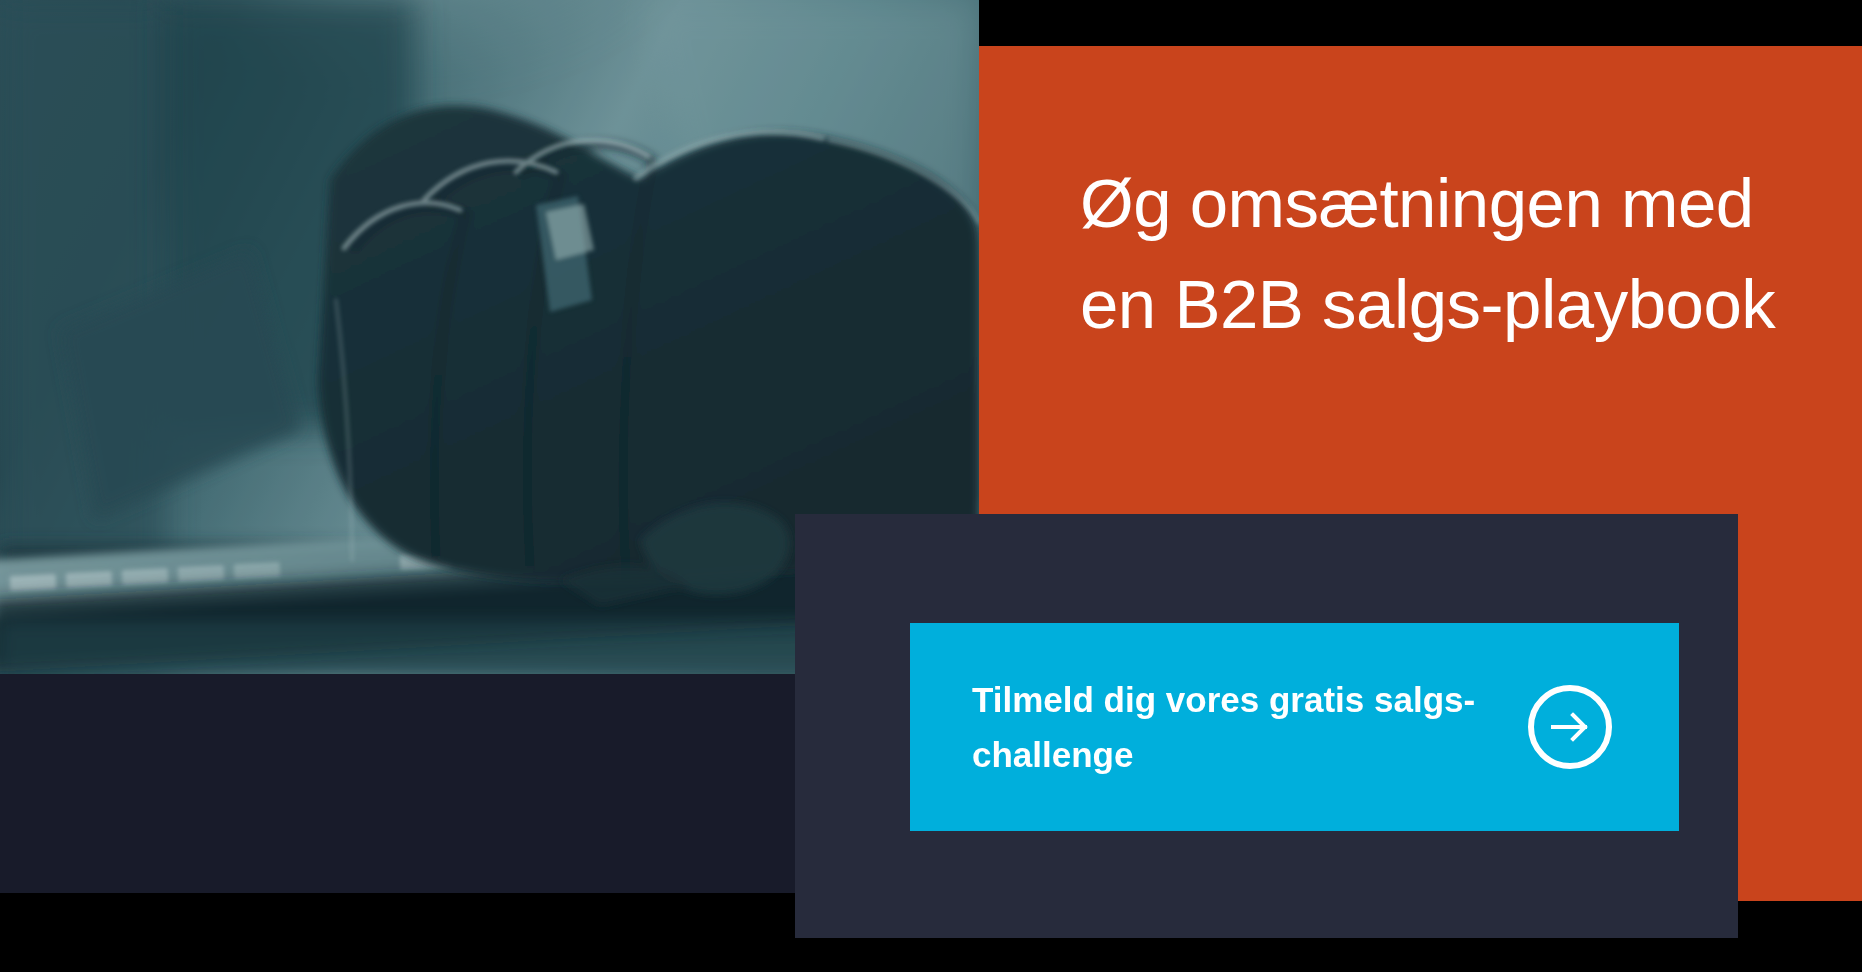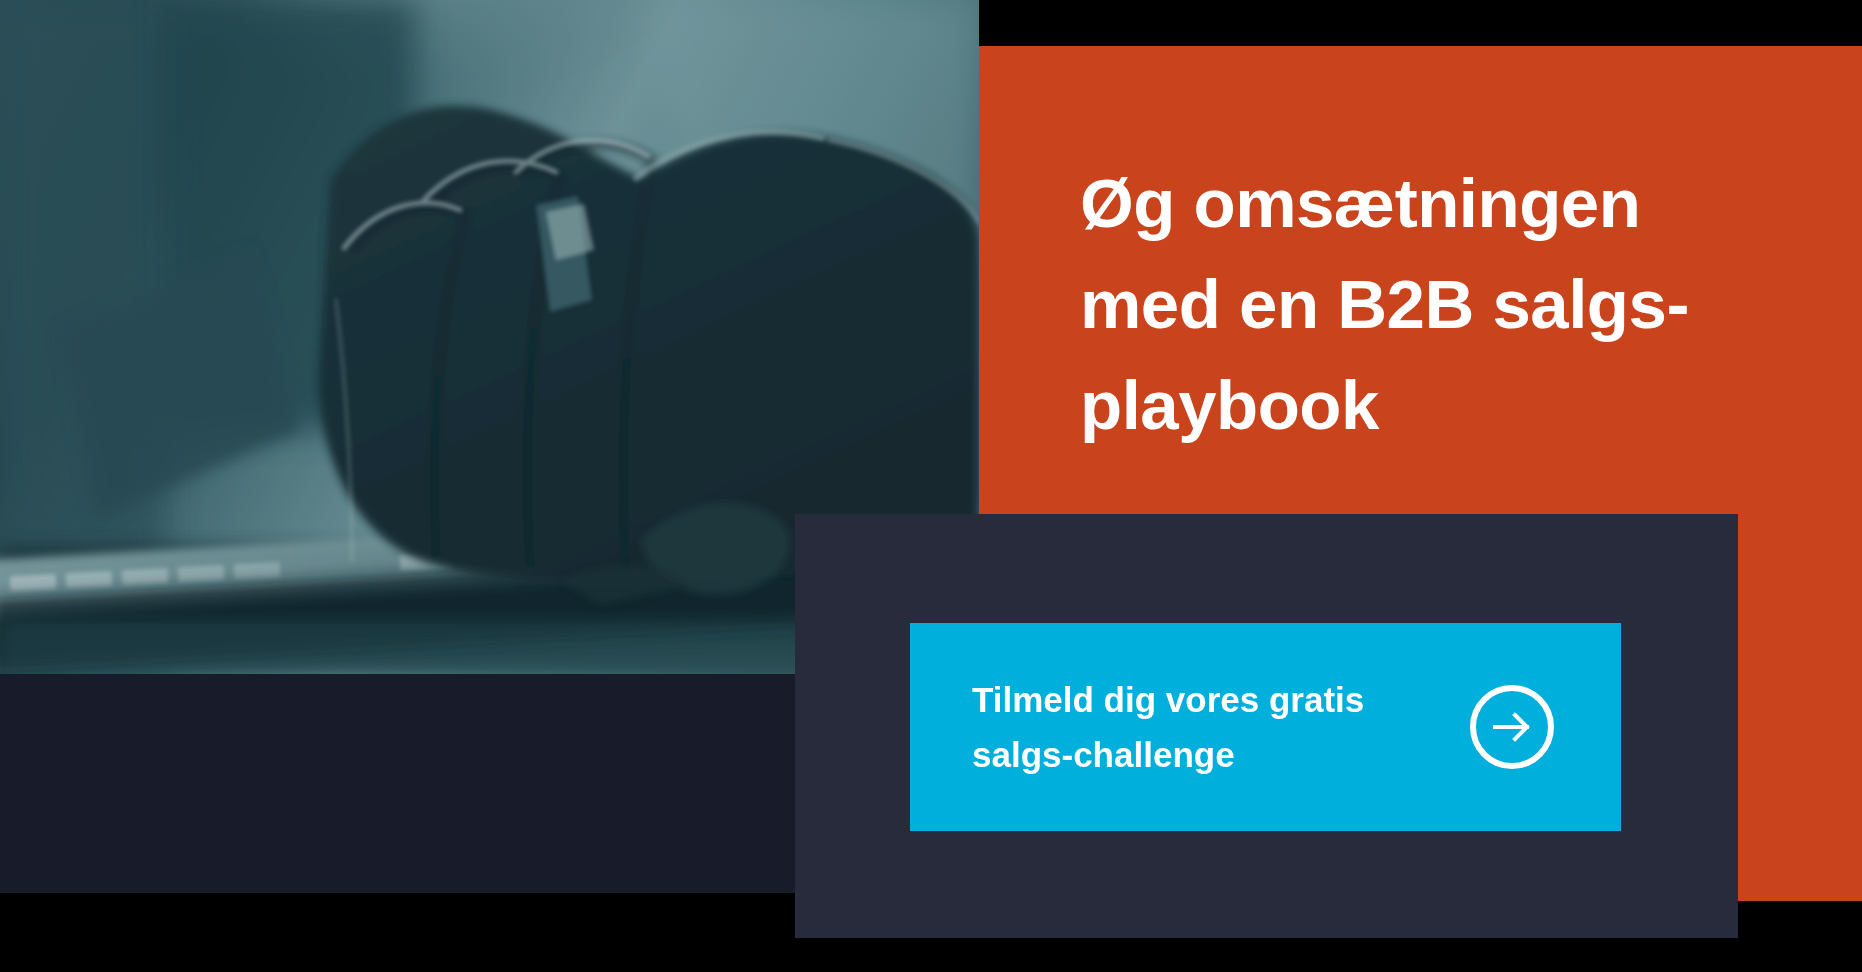--- a/index.html
+++ b/index.html
@@ -46,21 +46,21 @@
   }
   #headline-text {
     position: absolute;
     left: 101px;
     top: 107px;
     width: 700px;
     margin: 0;
     color: #ffffff;
     font-size: 69px;
     line-height: 101px;
-    font-weight: bold;
+    font-weight: normal;
     letter-spacing: -0.5px;
     white-space: pre-line;
   }
 
   
   #footer-band {
     position: absolute;
     left: 0;
     top: 674px;
     width: 795px;
@@ -92,21 +92,21 @@
     width: 943px;
     height: 424px;
     background: #272b3c;
   }
 
   
   #cta-button {
     position: absolute;
     left: 910px;
     top: 623px;
-    width: 711px;
+    width: 769px;
     height: 208px;
     background: #00afdc;
     border: 0;
     padding: 0;
     display: flex;
     align-items: center;
     cursor: pointer;
     text-align: left;
   }
   #cta-label {

